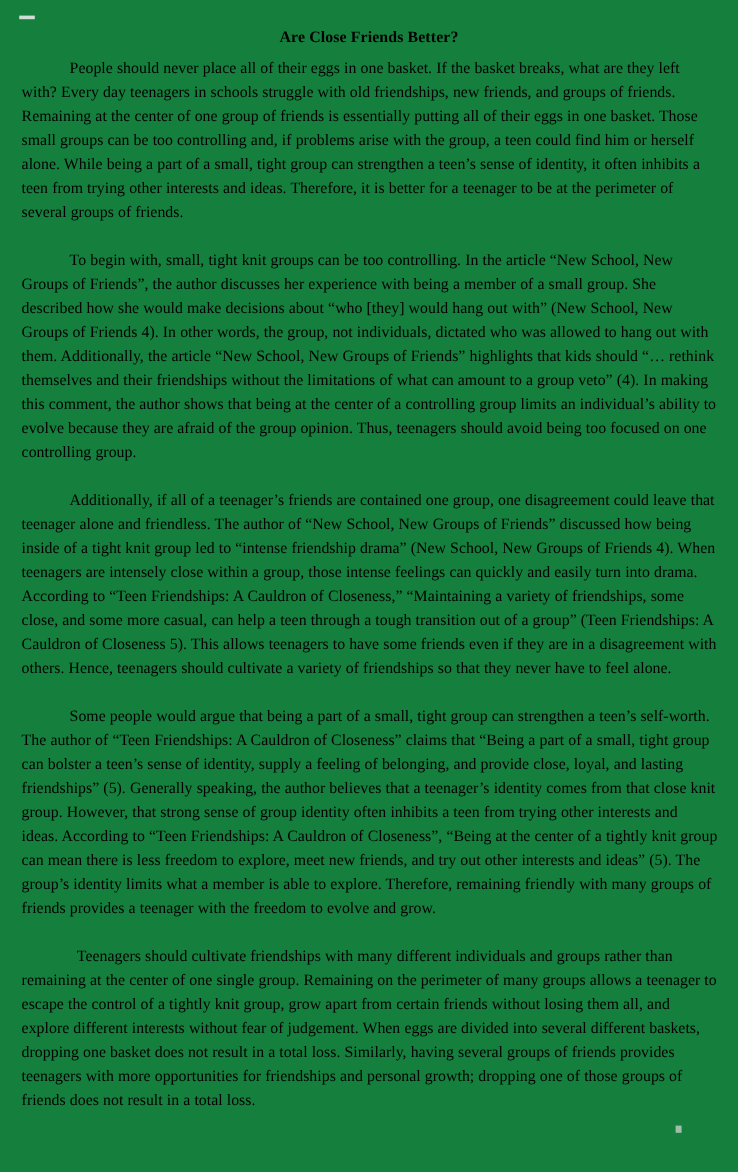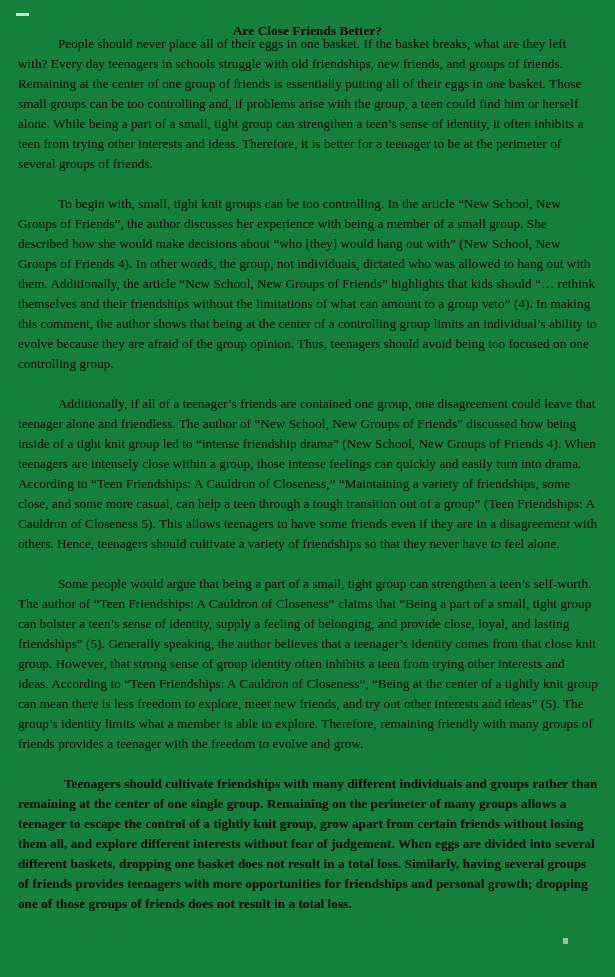--- a/index.html
+++ b/index.html
@@ -54,37 +54,36 @@
     width: 615px;
     text-align: center;
     font-size: 13.2px;
     line-height: 20px;
     letter-spacing: 0.1px;
   }
 
   .body-text {
     position: absolute;
     left: 18px;
-    top: 34px;
+    top: 47px;
     width: 580px;
   }
 
   p.para {
     margin: 0 0 20px 0;
     font-size: 13.2px;
     line-height: 20px;
     text-align: left;
     text-indent: 40px;
     letter-spacing: 0.02px;
     word-spacing: 0.1px;
     hyphens: none;
   }
   p.para:last-child {
     margin-bottom: 0;
-    font-weight: bold;
   }
   p.para.indent-wide {
     text-indent: 46px;
   }
 </style>
 </head>
 <body>
 
 <div class="page">
 

